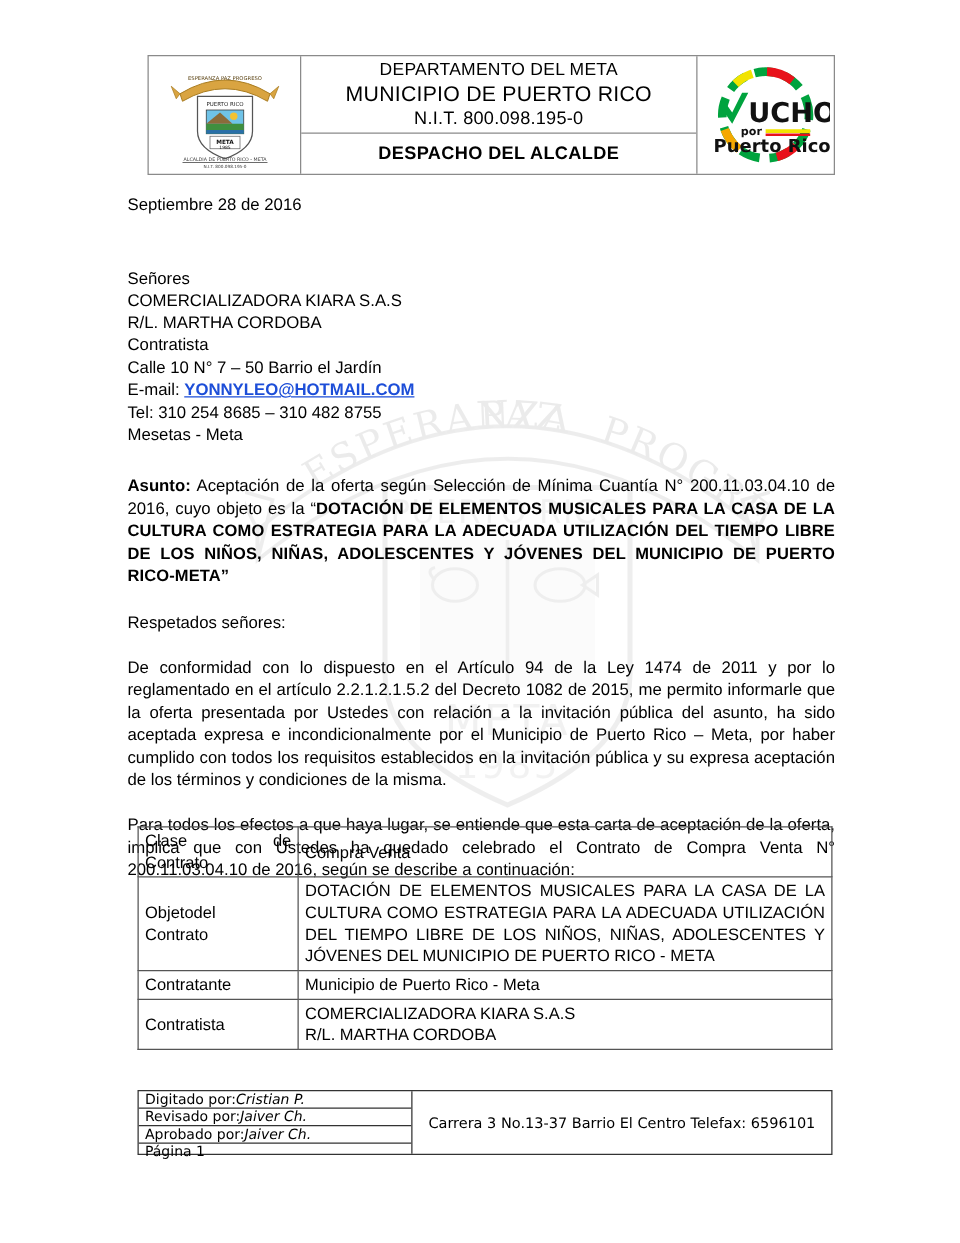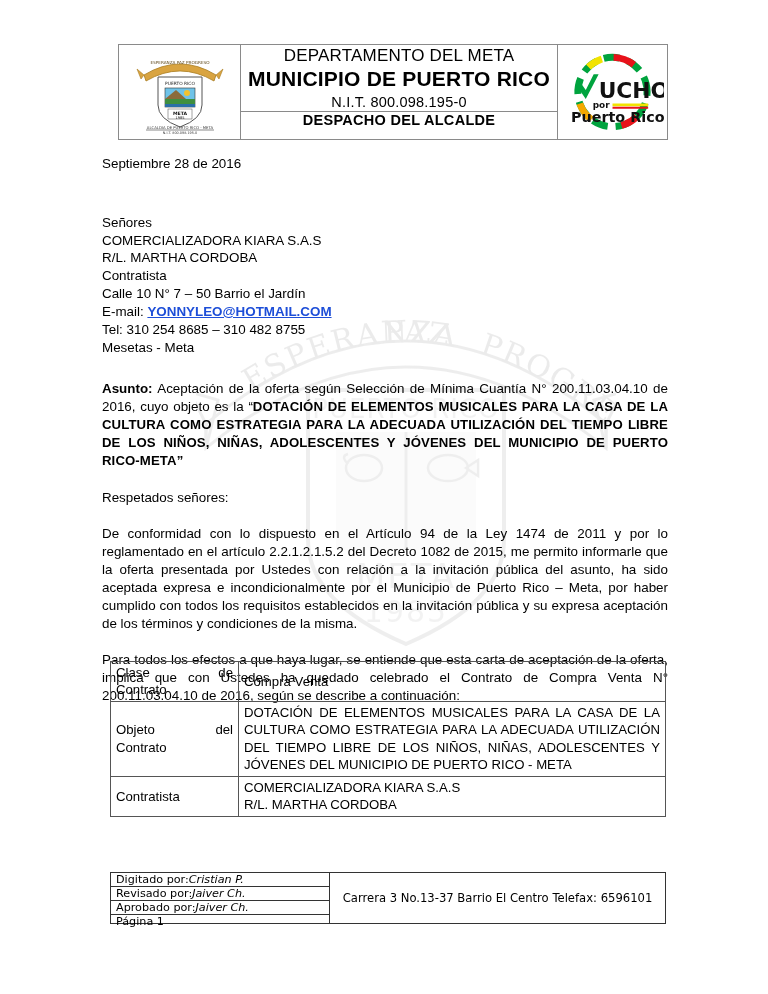--- a/index.html
+++ b/index.html
@@ -65,24 +65,25 @@
     box-sizing: border-box;
     display: flex;
     flex-direction: column;
     align-items: center;
     justify-content: center;
     line-height: 1.25;
   }
   .hdr-center-bottom {
     flex: 1;
     display: flex;
-    justify-content: center;
-  }
-  .hdr-line-1 { font-size: 17px; letter-spacing: .2px; }
-  .hdr-line-2 { font-size: 21px; font-weight: bold; letter-spacing: .2px; }
+    align-items: center;
+    justify-content: center;
+  }
+  .hdr-line-1 { font-size: 14px; letter-spacing: .2px; }
+  .hdr-line-2 { font-size: 17px; font-weight: normal; letter-spacing: .2px; }
   .hdr-line-3 { font-size: 14.5px; letter-spacing: .2px; }
   .hdr-line-4 { font-size: 14.5px; font-weight: bold; letter-spacing: .3px; }
   .hdr-logo-right {
     width: 110px;
     border-left: 1px solid #8a8a8a;
     box-sizing: border-box;
     display: flex;
     align-items: center;
     justify-content: center;
     padding: 3px;
@@ -329,27 +330,33 @@
           <div style="display:flex;justify-content:space-between;">
             <span>Clase</span>
             <span>de</span>
           </div>
           <span>Contrato</span>
         </td>
         <td class="ct-value">Compra Venta</td>
       </tr>
       <tr>
         <td class="ct-label">
-          <div style="display:flex;justify-content:space-between;gap:18px;">
+          <div style="display:flex;">
             <span>Objeto</span>
             <span>del</span>
           </div>
           <span>Contrato</span>
         </td>
         <td class="ct-value ct-value-just">DOTACIÓN DE ELEMENTOS MUSICALES PARA LA CASA DE LA CULTURA COMO ESTRATEGIA PARA LA ADECUADA UTILIZACIÓN DEL TIEMPO LIBRE DE LOS NIÑOS, NIÑAS, ADOLESCENTES Y JÓVENES DEL MUNICIPIO DE PUERTO RICO - META</td>
+      </tr>
+      <tr>
+        <td class="ct-label">
+          <span>Contratante</span>
+        </td>
+        <td class="ct-value">Municipio de Puerto Rico - Meta</td>
       </tr>
       <tr>
         <td class="ct-label">
           <span>Contratista</span>
         </td>
         <td class="ct-value">
           <div>COMERCIALIZADORA KIARA S.A.S</div>
           <div>R/L. MARTHA CORDOBA</div>
         </td>
       </tr>

